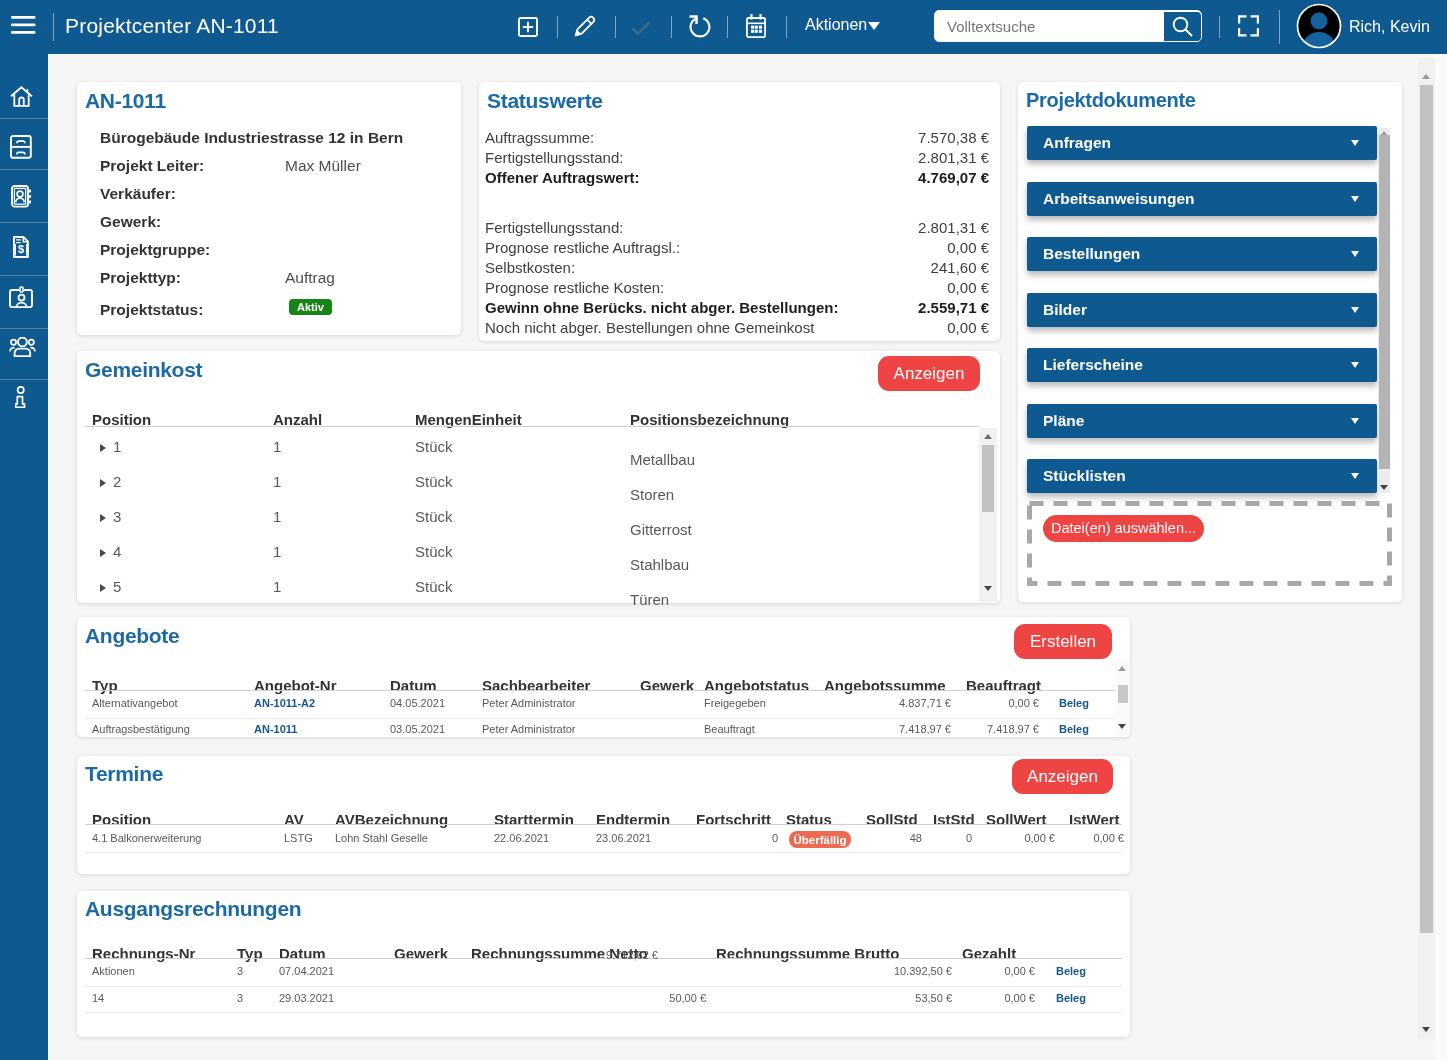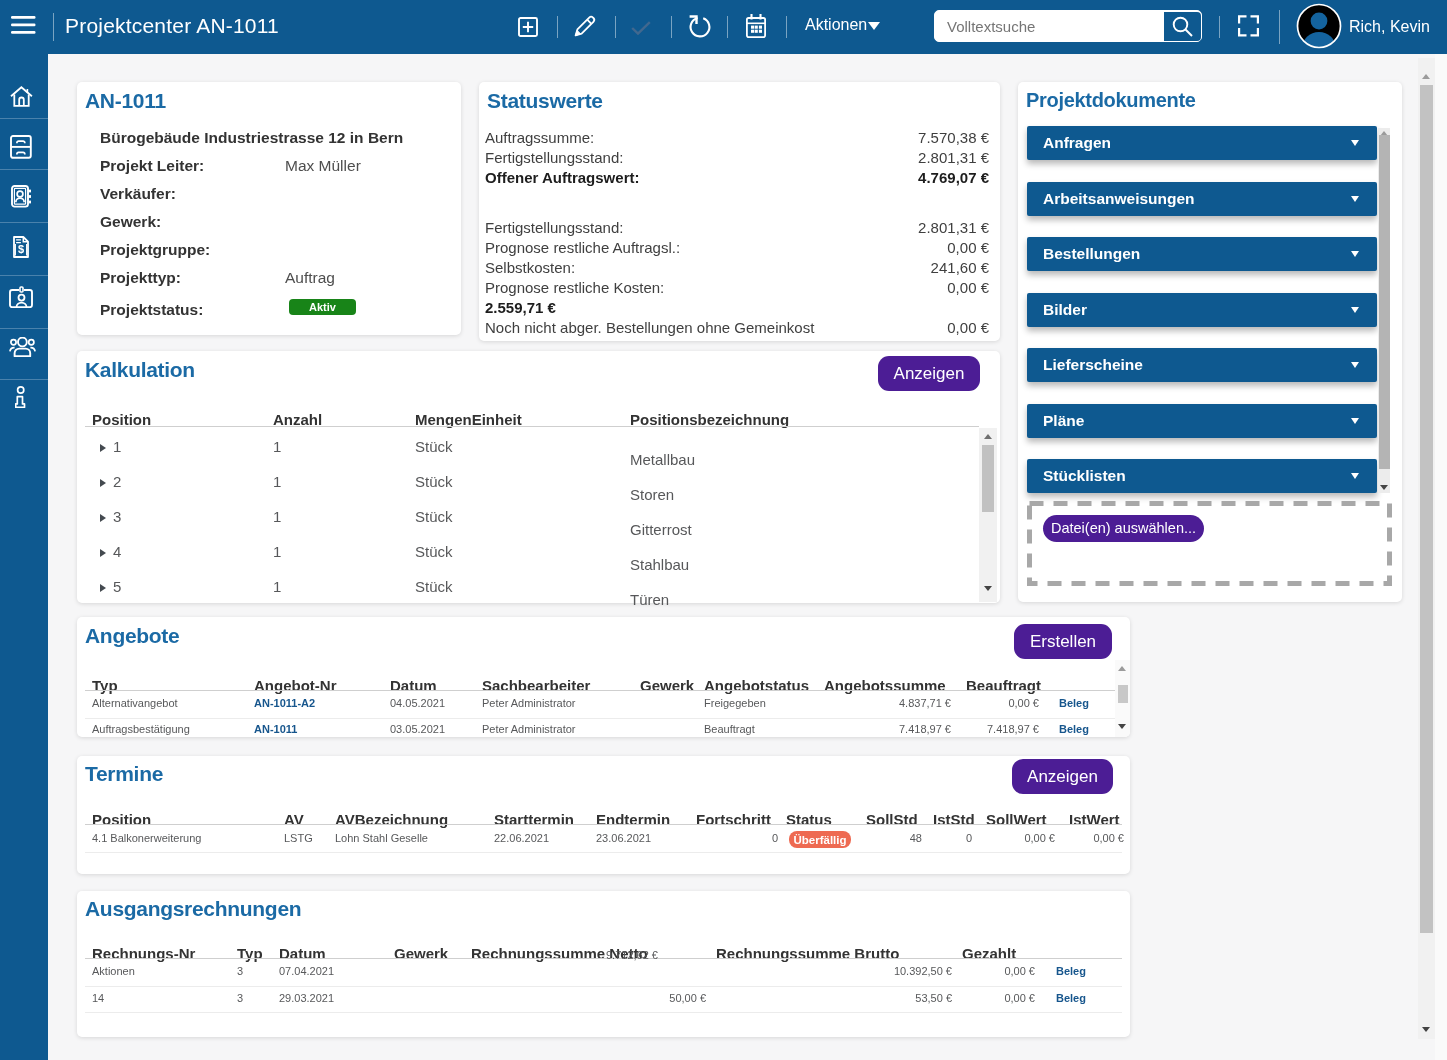--- a/index.html
+++ b/index.html
@@ -9,23 +9,23 @@
   .abs { position:absolute; }
   
   #topbar { position:absolute; left:0; top:0; width:1447px; height:54px; background:#0e5990; color:#fff; }
   #sidebar { position:absolute; left:0; top:54px; width:48px; height:1006px; background:#0e5990; }
   .sep-v { position:absolute; width:1px; background:rgba(255,255,255,0.45); }
   .sidesep { position:absolute; left:0; width:48px; height:1px; background:rgba(255,255,255,0.25); }
   #title { position:absolute; left:65px; top:14px; font-size:21px; color:#fff; letter-spacing:0.2px; }
   
   .card { position:absolute; background:#fff; border-radius:5px; box-shadow:0 1px 4px rgba(0,0,0,0.13); }
   .ctitle { position:absolute; font-size:21px; font-weight:bold; color:#1b6aa5; letter-spacing:-0.3px; }
-  .btn { position:absolute; background:#4c1d95; color:#fff; border-radius:11px; font-size:17px; text-align:center; }
+  .btn { position:absolute; background:#ef4444; color:#fff; border-radius:11px; font-size:17px; text-align:center; }
   .lbl { font-weight:bold; color:#333; }
-  .badge-green { position:absolute; background:#188418; color:#fff; font-size:11px; font-weight:bold; border-radius:4px; padding:2px 20px; }
+  .badge-green { position:absolute; background:#188418; color:#fff; font-size:11px; font-weight:bold; border-radius:4px; padding:2px 8px; }
   .badge-red { background:#ee6a52; color:#fff; font-size:11.5px; font-weight:bold; border-radius:8px; padding:2.5px 4.5px; }
   .thead { position:absolute; font-size:15px; font-weight:bold; color:#333;margin-top:8px; }
   .trow { position:absolute; font-size:11px; color:#57585a; }
   .hline { position:absolute; height:1px; background:#d9d9d9; }
   .rline { position:absolute; height:1px; background:#ececec; }
   .link { font-weight:bold; color:#17568d; }
   .caret-r { display:inline-block; width:0; height:0; border-left:6px solid #444a50; border-top:4.5px solid transparent; border-bottom:4.5px solid transparent; }
   .caret-d { position:absolute; width:0; height:0; border-top:6.5px solid #fff; border-left:4.8px solid transparent; border-right:4.8px solid transparent; }
   
   .acc { position:absolute; left:1027px; width:350px; height:34px; background:#0e5990; border-radius:2px; color:#fff; font-size:15.5px; font-weight:bold; line-height:34px; padding-left:16px; box-shadow:0 4px 6px rgba(0,0,0,0.28); }
@@ -233,20 +233,21 @@
   </div>
 <div class="sw" style="top:259px">
     <span>Selbstkosten:</span>
     <b class="v">241,60 €</b>
   </div>
 <div class="sw" style="top:279px">
     <span>Prognose restliche Kosten:</span>
     <b class="v">0,00 €</b>
   </div>
 <div class="sw swb" style="top:299px">
+    <span>Gewinn ohne Berücks. nicht abger. Bestellungen:</span>
     <b class="v">2.559,71 €</b>
   </div>
 <div class="sw" style="top:319px">
     <span>Noch nicht abger. Bestellungen ohne Gemeinkost</span>
     <b class="v">0,00 €</b>
   </div>
 
 <div class="card" style="left:1018px;top:82px;width:384px;height:520px"></div>
 <div class="ctitle" style="left:1026px;top:89px;font-size:20px">Projektdokumente</div>
 <div class="acc" style="top:126px">Anfragen<div class="caret-d" style="right:18px;top:14px"></div></div>
@@ -261,21 +262,21 @@
 <div class="arr-up" style="left:1379.5px;top:131px"></div>
 <div class="sb-thumb" style="left:1378.5px;top:135px;width:11px;height:334px;background:#b4b4b4"></div>
 <div class="arr-dn" style="left:1379.5px;top:485px;border-top-color:#444"></div>
 
 <svg class="abs" style="left:1027px;top:501px" width="365" height="85" viewBox="0 0 365 85">
   <rect x="2.5" y="2.5" width="360" height="80" fill="none" stroke="#a8a8a8" stroke-width="5" stroke-dasharray="14 10"></rect>
 </svg>
 <div class="btn" style="left:1043px;top:515px;width:161px;height:27px;line-height:27px;border-radius:13.5px;font-size:14.5px">Datei(en) auswählen...</div>
 
 <div class="card" style="left:77px;top:351px;width:923px;height:252px"></div>
-<div class="ctitle" style="left:85px;top:358px">Kalkulation</div>
+<div class="ctitle" style="left:85px;top:358px">Gemeinkost</div>
 <div class="btn" style="left:878px;top:356px;width:102px;height:35px;line-height:35px">Anzeigen</div>
 <div class="thead" style="left:92px;top:403px">Position</div>
 <div class="thead" style="left:273px;top:403px">Anzahl</div>
 <div class="thead" style="left:415px;top:403px">MengenEinheit</div>
 <div class="thead" style="left:630px;top:403px">Positionsbezeichnung</div>
 <div class="hline" style="left:85px;top:426px;width:894px;background:#cfcfcf"></div>
 <div class="krow" style="top:438px">
     <span class="p"><i class="caret-r"></i>1</span>
     <span class="a">1</span>
     <span class="m">Stück</span>

